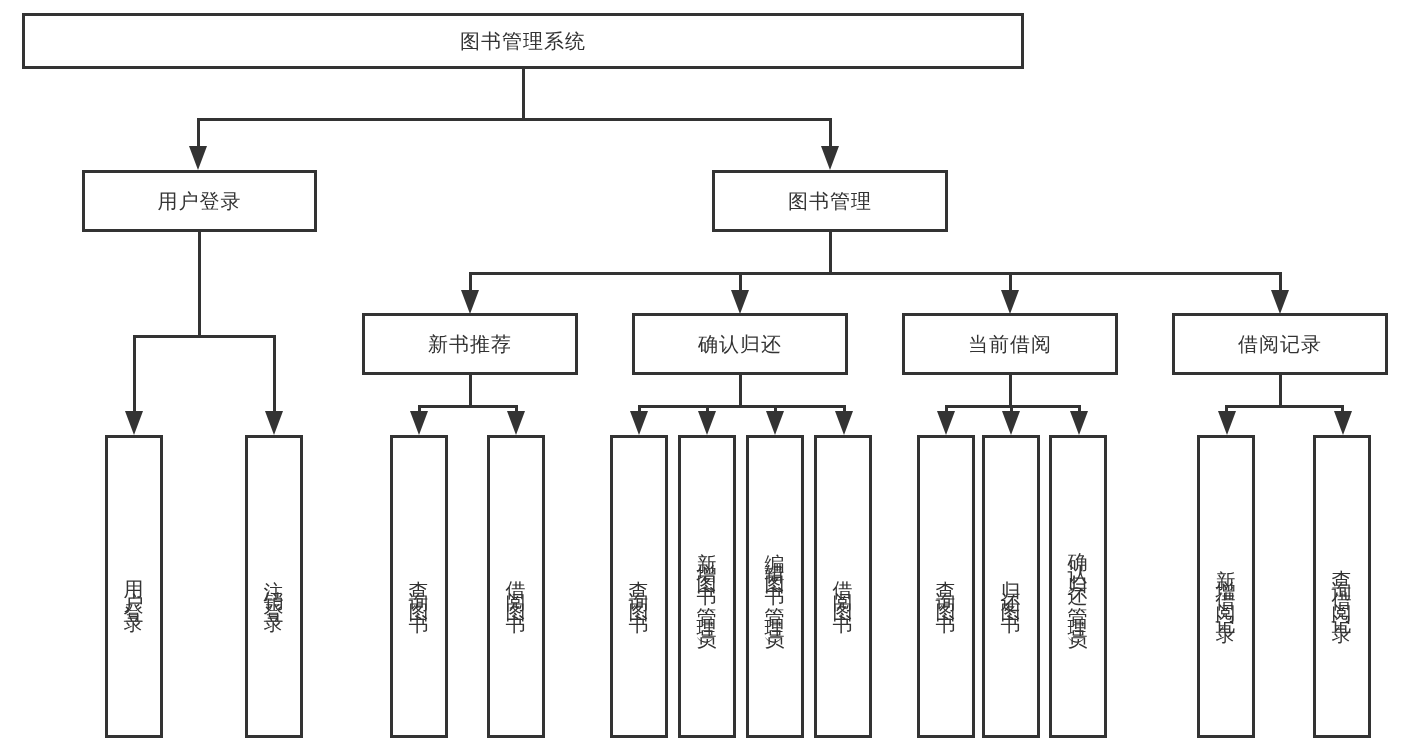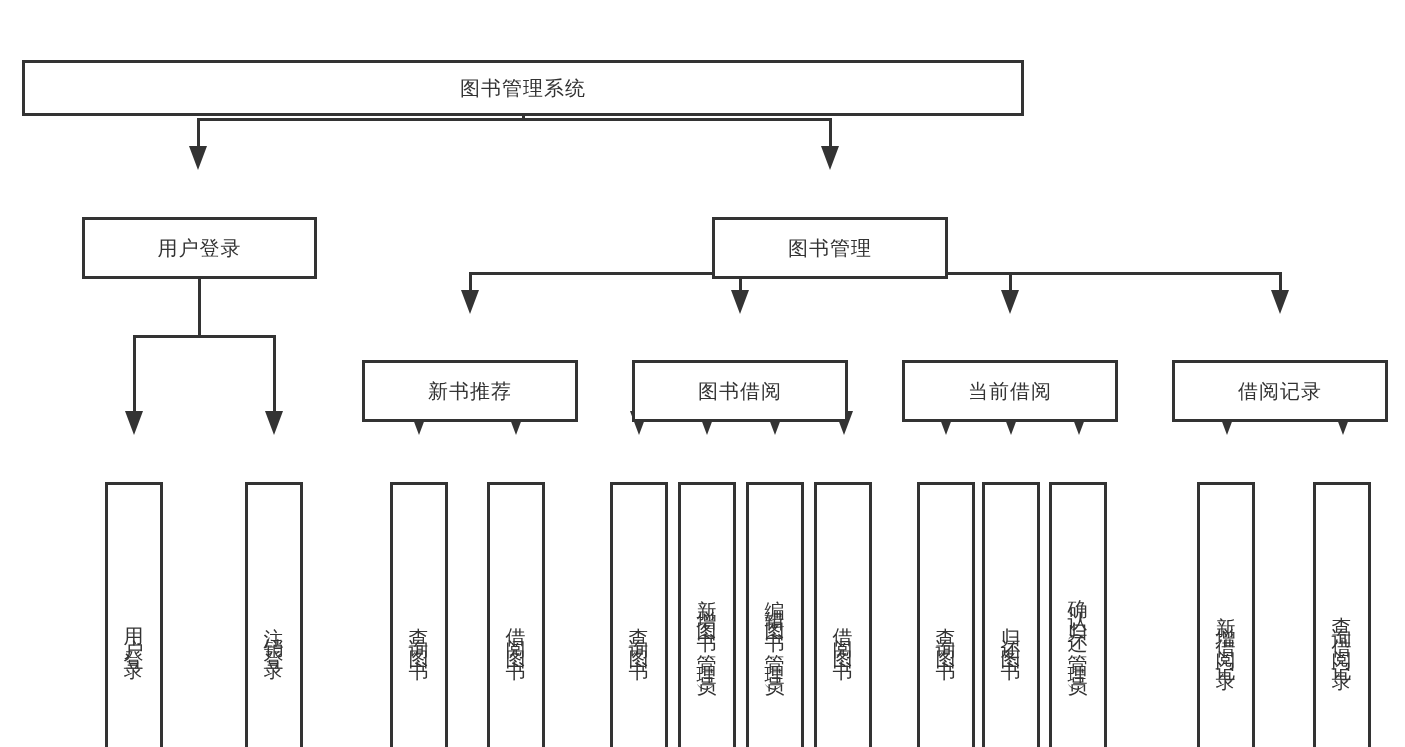--- a/index.html
+++ b/index.html
@@ -2,21 +2,21 @@
 <html><head>
 <meta charset="utf-8">
 <style>
   html,body{margin:0;padding:0;background:#ffffff;}
   body{width:1405px;height:747px;overflow:hidden;
        font-family:"Liberation Sans", sans-serif;}
   #canvas{position:relative;width:1405px;height:747px;background:#ffffff;}
 
   .box{position:absolute;box-sizing:border-box;background:#ffffff;
        border:3px solid #333333;display:flex;align-items:center;justify-content:center;
-       color:#333333;font-size:20px;z-index:2;margin-top:47px;}
+       color:#333333;font-size:20px;z-index:2;}
   .box.h .lbl{white-space:nowrap;letter-spacing:1px;}
   .box.v .lbl{writing-mode:vertical-rl;text-orientation:mixed;
               letter-spacing:11px;line-height:1;}
 
   .hl{position:absolute;height:3px;background:#333333;z-index:1;}
   .vl{position:absolute;width:3px;background:#333333;z-index:1;}
   .ar{position:absolute;width:0;height:0;z-index:1;
       border-left:9px solid transparent;border-right:9px solid transparent;
       border-top:24px solid #333333;}
 
@@ -37,21 +37,21 @@
     <span class="lbl">用户登录</span>
   </div>
   <div class="box h" style="left:362px;top:313px;width:216px;height:62px">
     <span class="lbl">新书推荐</span>
   </div>
 
   <div class="box h" style="left:712px;top:170px;width:236px;height:62px">
     <span class="lbl">图书管理</span>
   </div>
   <div class="box h" style="left:632px;top:313px;width:216px;height:62px">
-    <span class="lbl">图书借阅</span>
+    <span class="lbl">确认归还</span>
   </div>
   <div class="box h" style="left:1172px;top:313px;width:216px;height:62px">
     <span class="lbl">借阅记录</span>
   </div>
   <div class="box h" style="left:902px;top:313px;width:216px;height:62px">
     <span class="lbl">当前借阅</span>
   </div>
 
   <div class="box v" style="left:105px;top:435px;width:58px;height:303px">
     <span class="lbl">用户登录</span>

